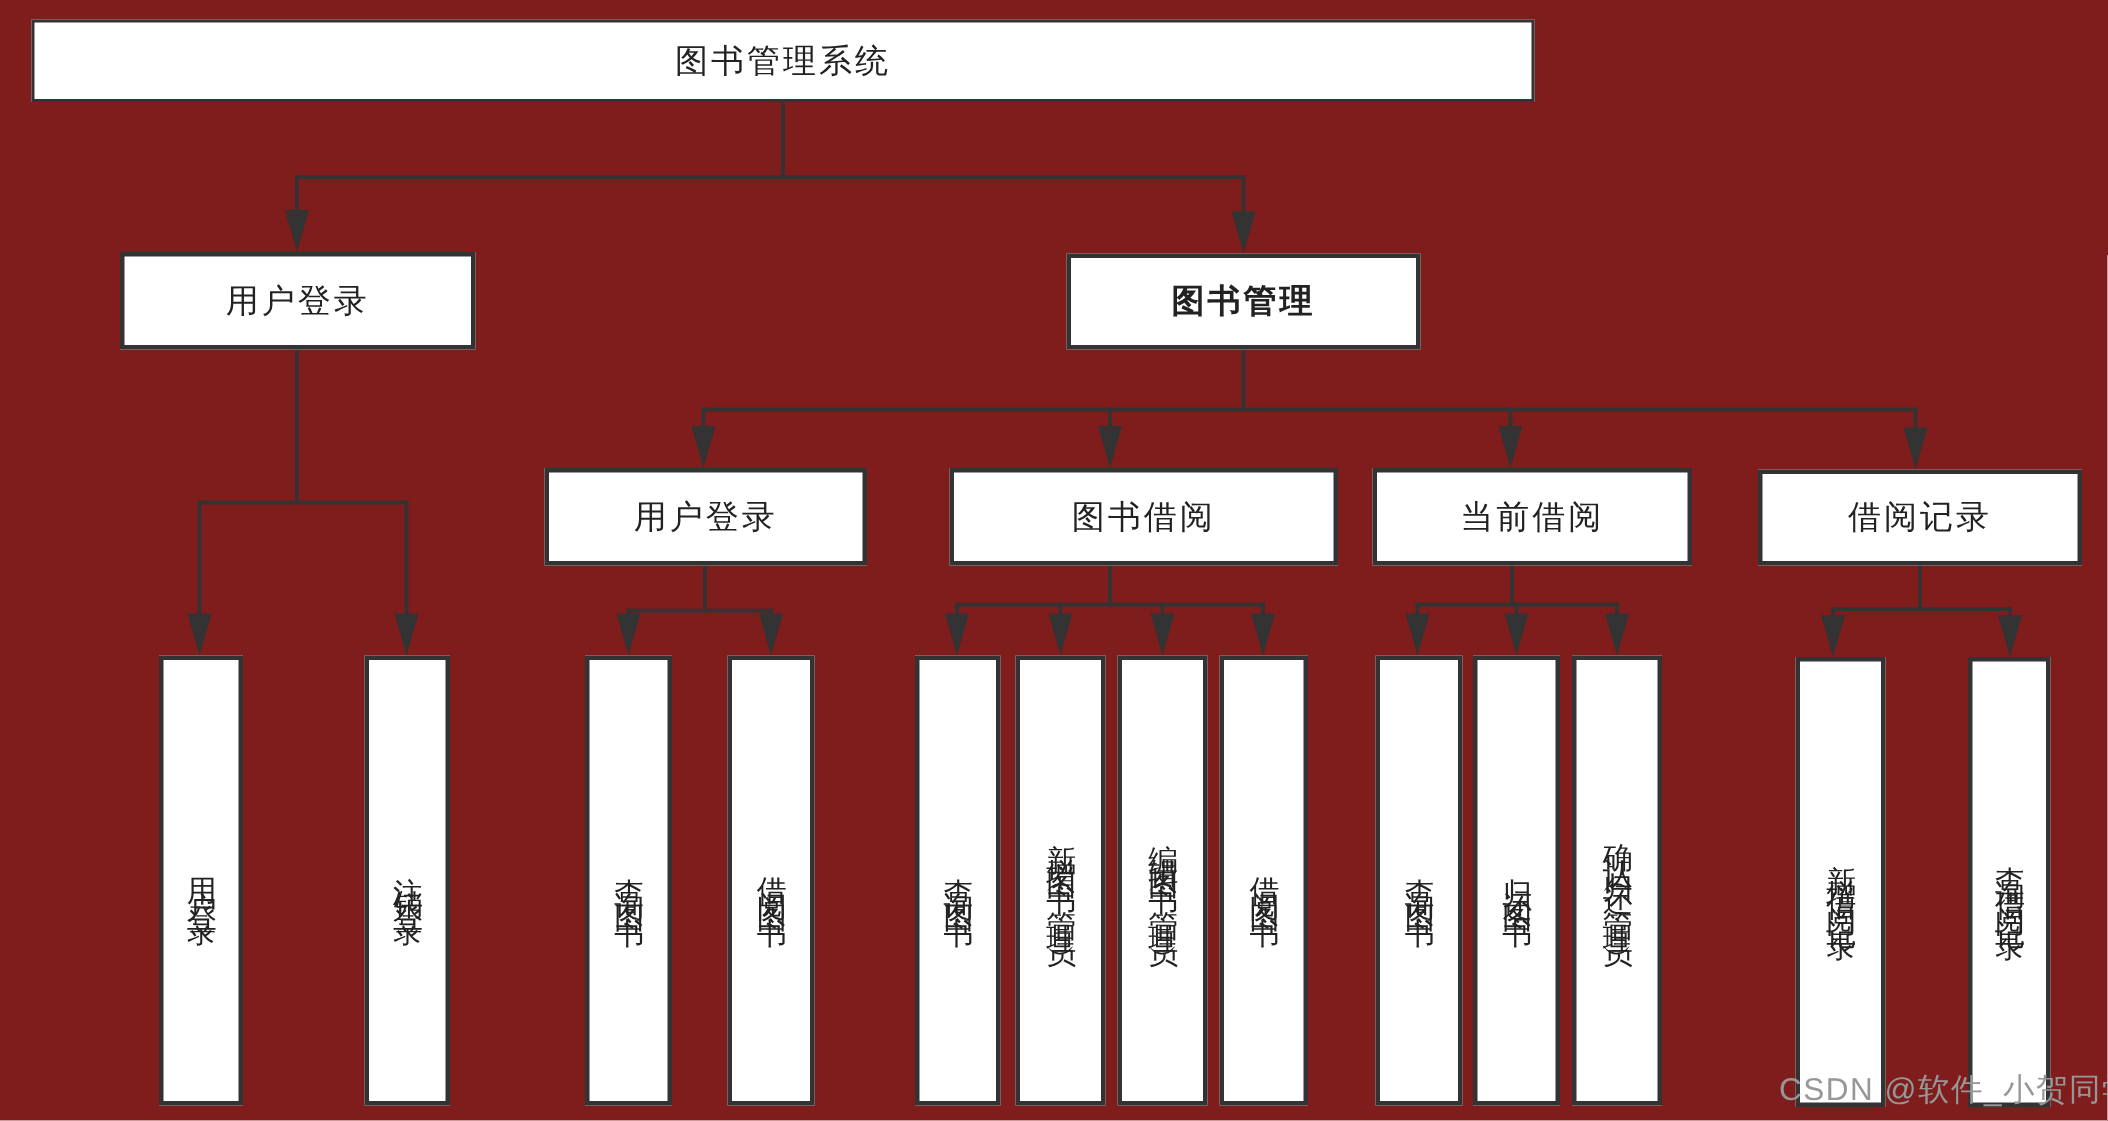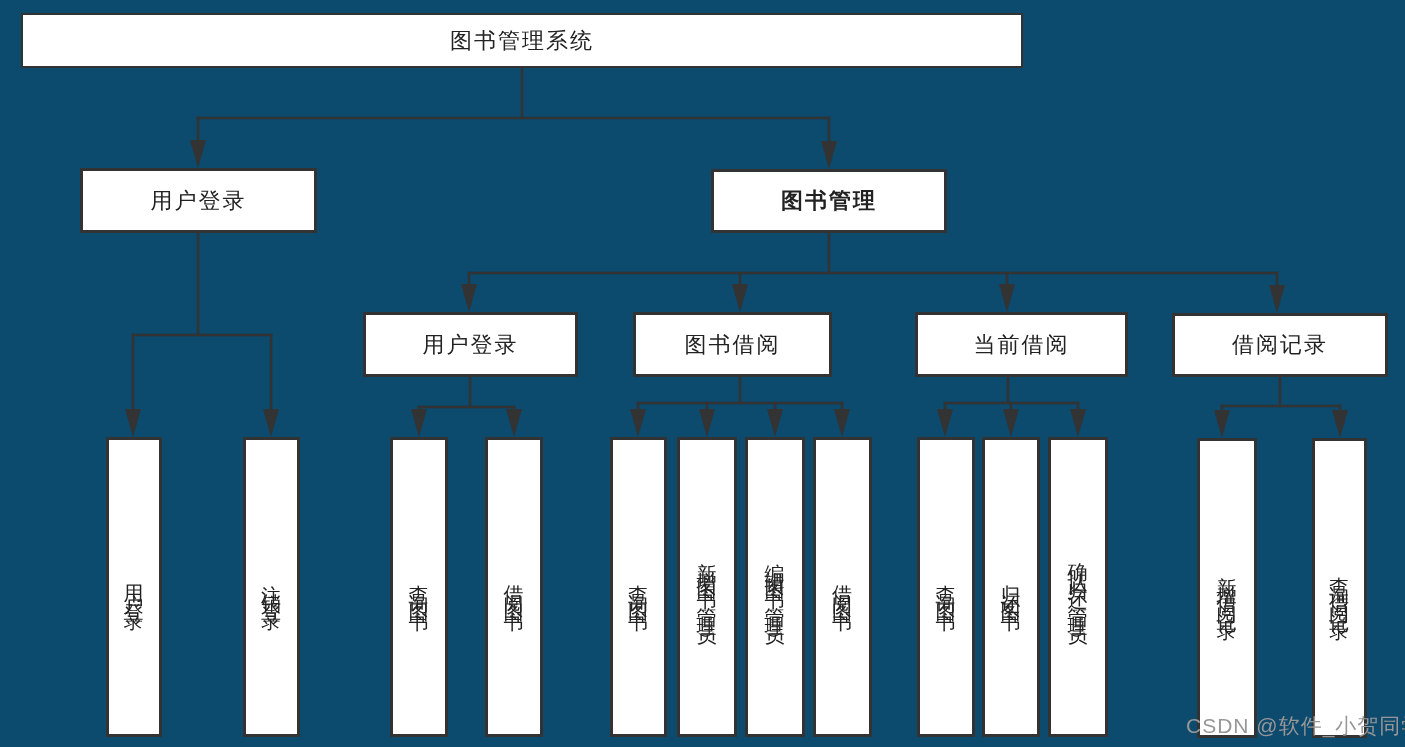--- a/index.html
+++ b/index.html
@@ -1,20 +1,20 @@
 <!DOCTYPE html>
 <html><head>
 <meta charset="utf-8">
 <style>
   html, body { margin: 0; padding: 0; background: #ffffff; }
   .stage {
     position: relative;
     width: 1405px;
     height: 747px;
-    background: #0c4a6e;
+    background: #7f1d1d;
     font-family: "Liberation Sans", sans-serif;
     overflow: hidden;
   }
   .stage svg.connectors {
     position: absolute;
     left: 0; top: 0;
     width: 1405px; height: 747px;
     pointer-events: none;
   }
   .node {
@@ -114,21 +114,21 @@
       </div>
       <div class="node h" style="left: 80px; top: 168px; width: 237px; height: 65px; border-color: rgb(51, 51, 51);">
         <span style="color: rgb(34, 34, 34);">用户登录</span>
       </div>
       <div class="node h" style="left: 711px; top: 169px; width: 236px; height: 64px; border-color: rgb(51, 51, 51); font-weight: bold;">
         <span style="color: rgb(34, 34, 34);">图书管理</span>
       </div>
       <div class="node h" style="left: 363px; top: 312px; width: 215px; height: 65px; border-color: rgb(51, 51, 51);">
         <span style="color: rgb(34, 34, 34);">用户登录</span>
       </div>
-      <div class="node h" style="left: 633px; top: 312px; width: 199px; height: 65px; border-color: rgb(51, 51, 51);">
+      <div class="node h" style="left: 633px; top: 312px; width: 259px; height: 65px; border-color: rgb(51, 51, 51);">
         <span style="color: rgb(34, 34, 34);">图书借阅</span>
       </div>
       <div class="node h" style="left: 915px; top: 312px; width: 213px; height: 65px; border-color: rgb(51, 51, 51);">
         <span style="color: rgb(34, 34, 34);">当前借阅</span>
       </div>
       <div class="node h" style="left: 1172px; top: 313px; width: 216px; height: 64px; border-color: rgb(51, 51, 51);">
         <span style="color: rgb(34, 34, 34);">借阅记录</span>
       </div>
       <div class="node v" style="left: 106px; top: 437px; width: 56px; height: 300px; border-color: rgb(51, 51, 51);">
         <span style="color: rgb(34, 34, 34);">用户登录</span>

